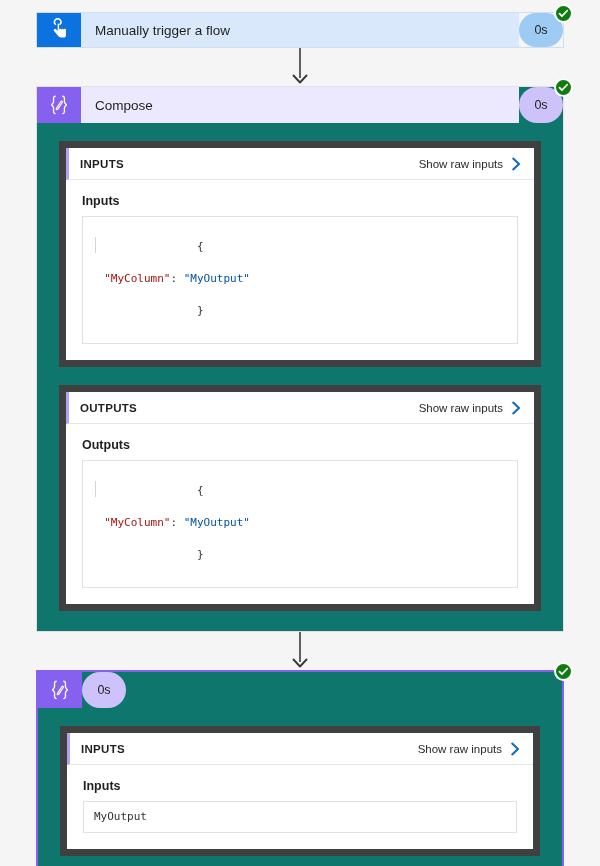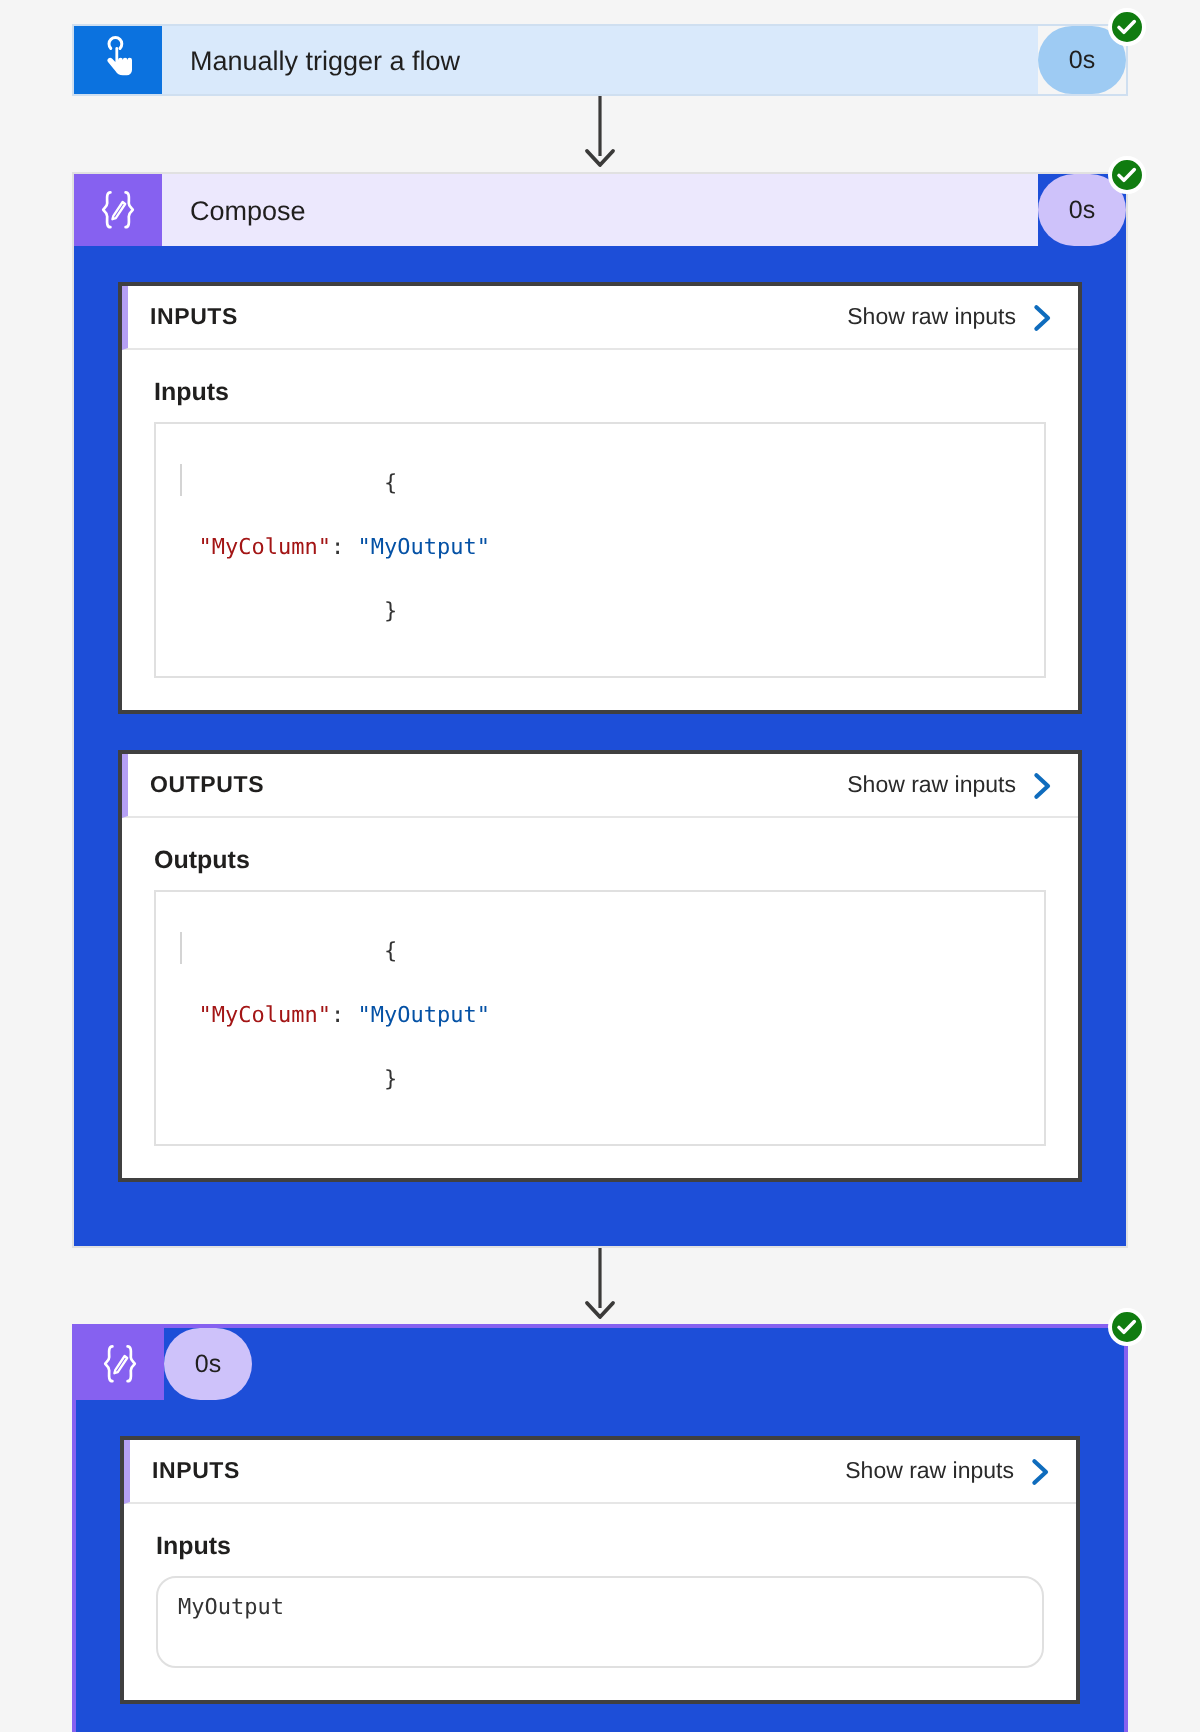--- a/index.html
+++ b/index.html
@@ -8,21 +8,21 @@
     width: 600px; height: 866px;
     background: #f5f5f5;
     font-family: "Liberation Sans", sans-serif;
     -webkit-font-smoothing: antialiased;
   }
   .page { width: 600px; height: 866px; position: relative; padding: 0; overflow: hidden; }
 
   
   .action { position: relative; margin: 0 36px; }
   .action-card {
-    background: #1d4ed8;
+    background: #0f766e;
     border: 1px solid #e1e1e1;
   }
   .action-card.selected { border: 2px solid #8661f0; }
 
   .action-header {
     display: flex;
     align-items: stretch;
     height: 36px;
     position: relative;
   }
@@ -67,25 +67,25 @@
     border: 2px solid #ffffff;
     display: flex; align-items: center; justify-content: center;
     z-index: 5;
   }
   .status-badge svg { display: block; }
 
   
   .action-body { padding: 18px 22px 20px 22px; }
 
   .io-card {
-    border: 2px solid #404040;
+    border: 7px solid #404040;
     background: #ffffff;
     margin-bottom: 18px;
   }
-  .io-card:last-child { margin-bottom: 12px; }
+  .io-card:last-child { margin-bottom: 0; }
 
   .io-header {
     display: flex;
     align-items: center;
     height: 32px;
     border-bottom: 1px solid #e6e6e6;
     border-left: 3px solid #b5a0f5;
     padding: 0 12px 0 11px;
   }
   .io-header-label {
@@ -114,21 +114,21 @@
     border: 1px solid #e0e0e0;
     background: #ffffff;
     padding: 6px 8px 8px 8px;
     font-family: "DejaVu Sans Mono", monospace;
     font-size: 11px;
     line-height: 16px;
     color: #333333;
     min-height: 56px;
     position: relative;
   }
-  .code-box.single { min-height: 0; padding: 7px 8px 21px 10px; border-radius: 10px; }
+  .code-box.single { min-height: 0; padding: 7px 8px 7px 10px; }
   .code-line { white-space: pre; }
   .indent-guide {
     position: absolute;
     left: 12px; top: 20px;
     width: 1px; height: 16px;
     background: #d4d4d4;
   }
   .tok-key { color: #a31515; }
   .tok-str { color: #0451a5; }
   .tok-punct { color: #333333; }

